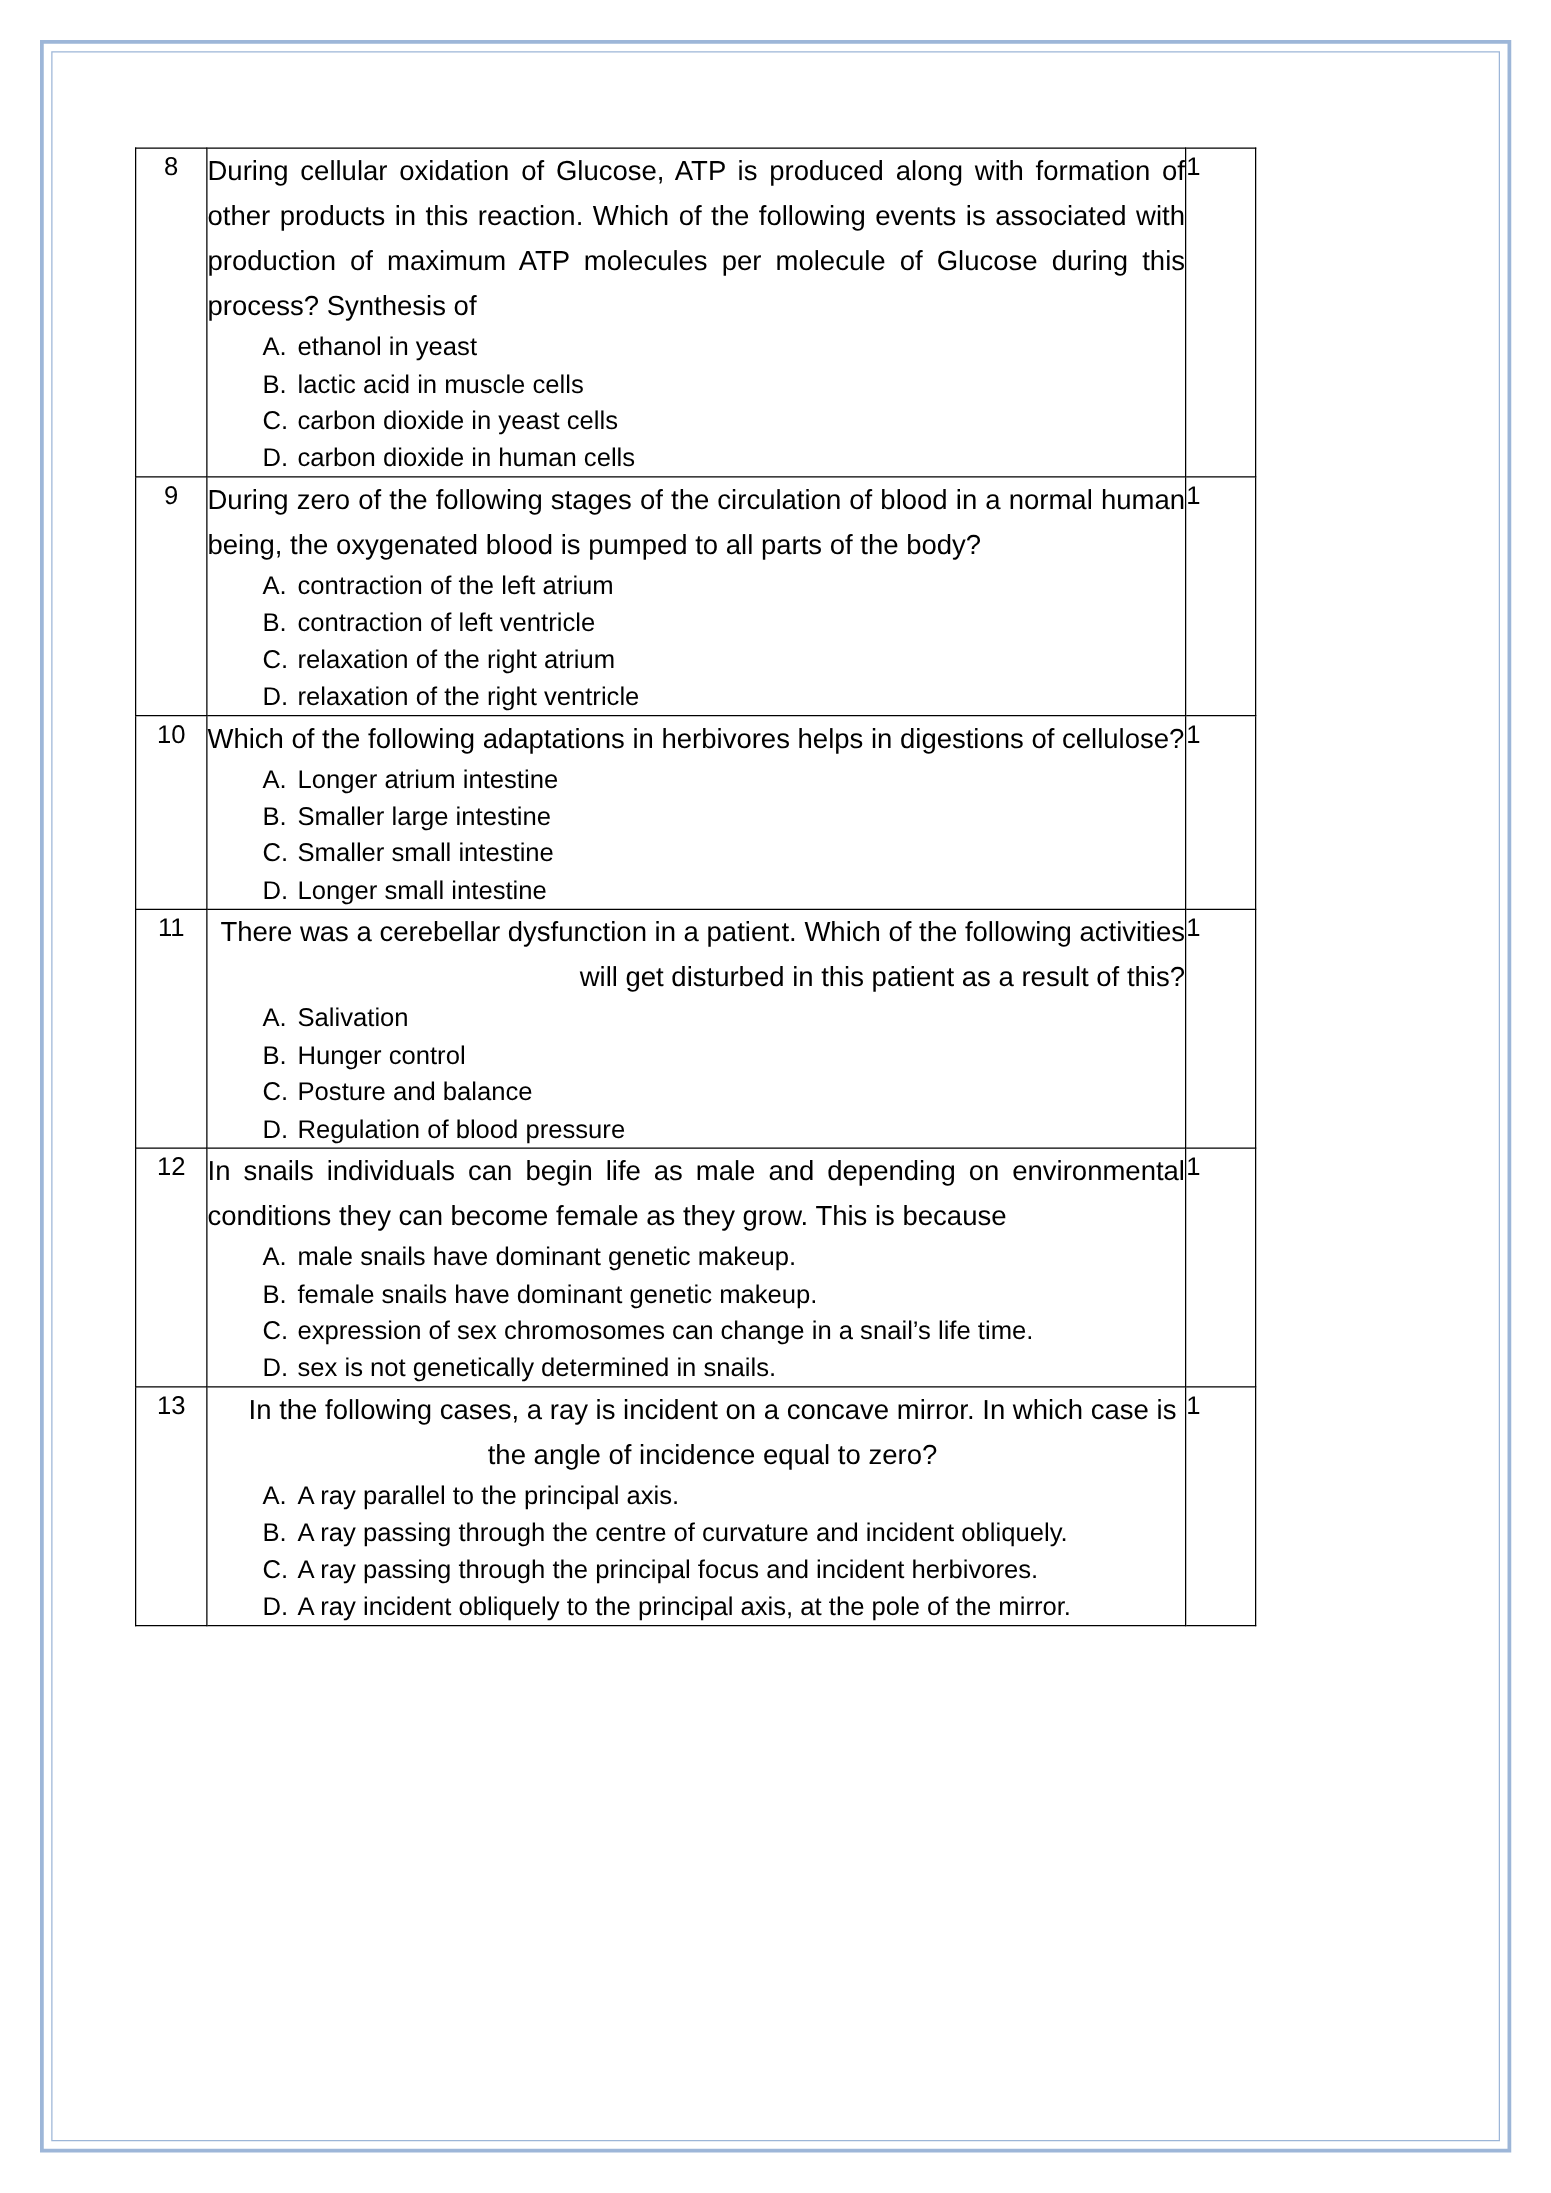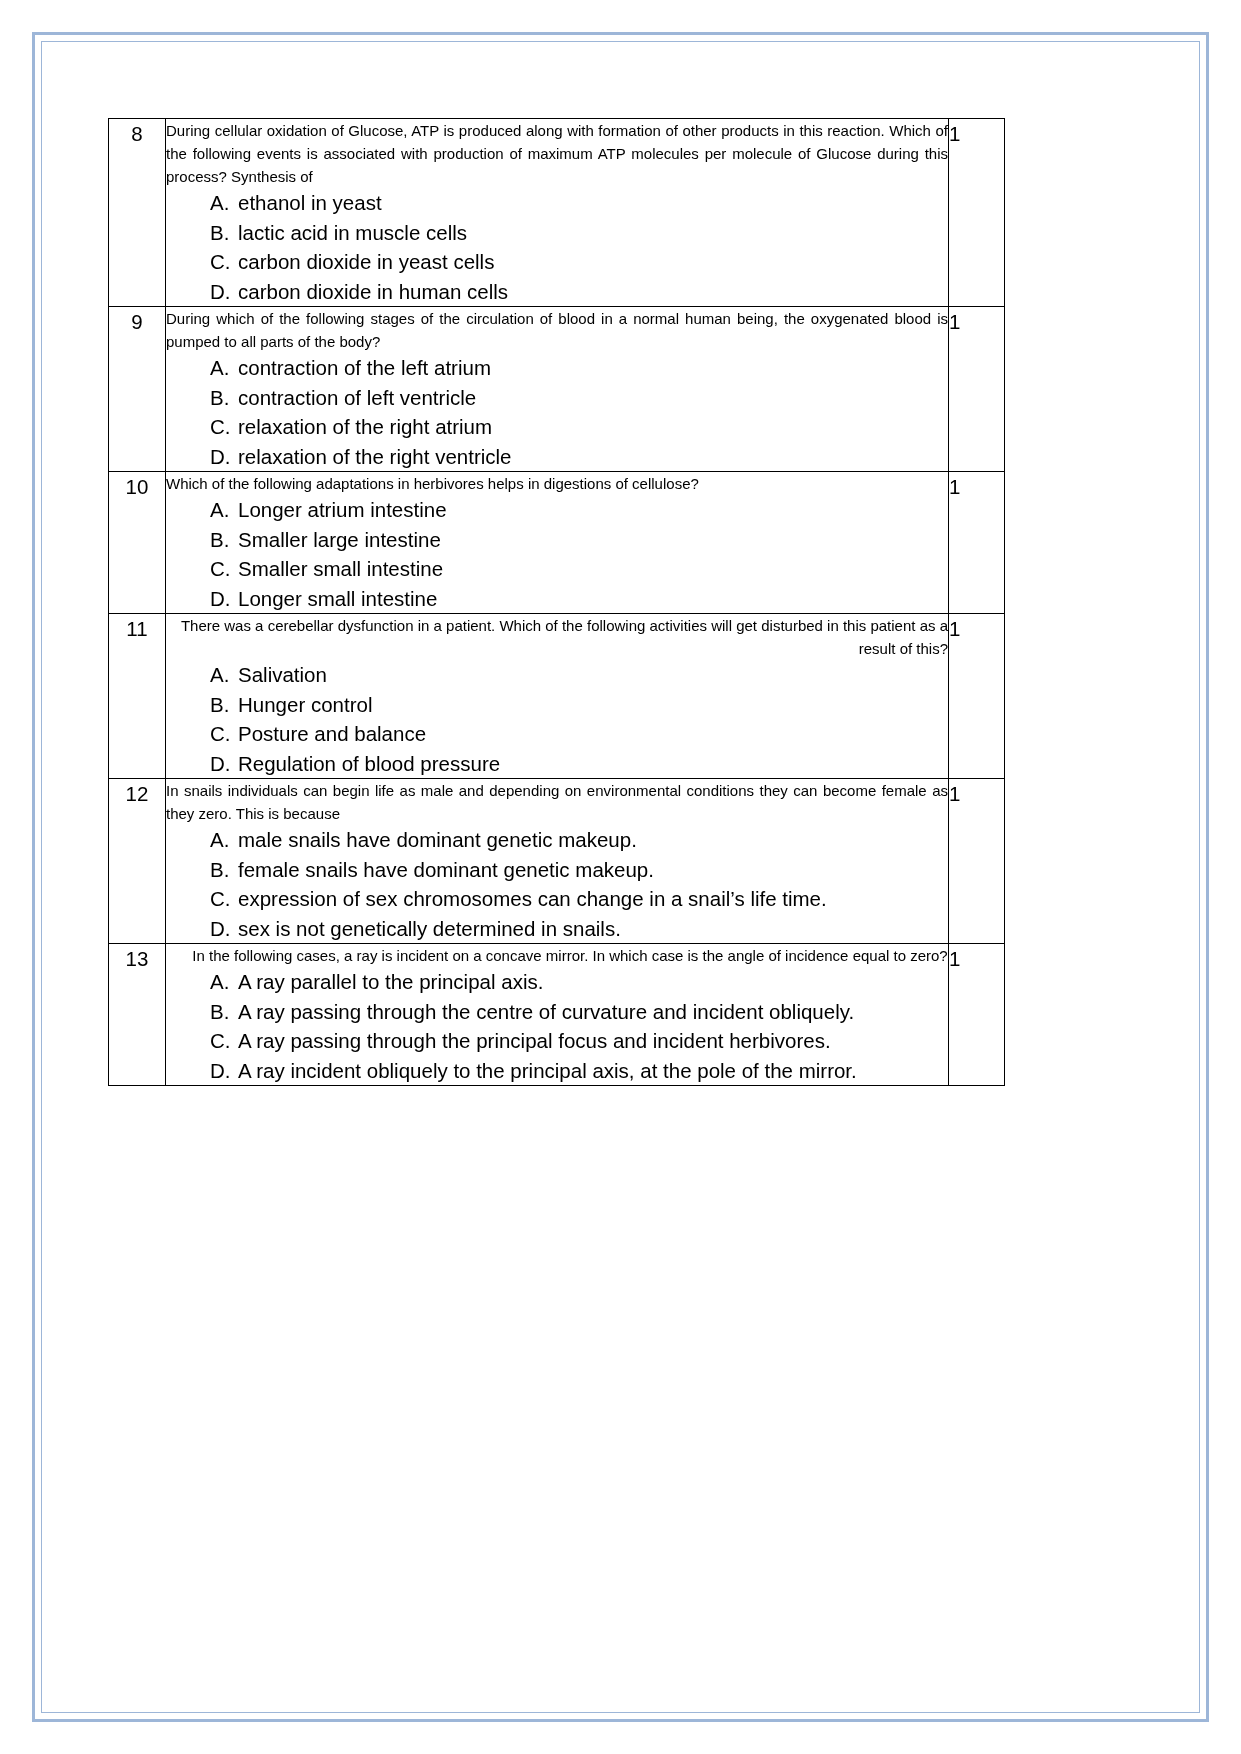--- a/index.html
+++ b/index.html
@@ -69,22 +69,22 @@
     text-align: left;
     font-size: 20.5px;
     line-height: 29px;
     padding: 12px 0 10px 9px;
   }
   td.qbody {
     padding: 12px 11px 12px 11px;
   }
 
   .stem {
-    font-size: 15px;
-    line-height: 23px;
+    font-size: 22px;
+    line-height: 36px;
     text-align: justify;
     text-justify: inter-word;
     margin: 0;
     hyphens: none;
   }
   .stem.nojustify {
     text-align: right;
   }
   .stem.indented {
     padding-left: 26px;
@@ -153,21 +153,21 @@
                 <span class="opt-text">carbon dioxide in human cells</span>
               </li>
           </ol>
         </td>
         <td class="qmarks">1</td>
       </tr>
 
       <tr>
         <td class="qnum">9</td>
         <td class="qbody">
-          <p class="stem">During which of the following stages of the circulation of blood in a normal human being, the oxygenated blood is pumped to all parts of the body?</p>
+          <p class="stem">During zero of the following stages of the circulation of blood in a normal human being, the oxygenated blood is pumped to all parts of the body?</p>
           <ol class="opts">
             <li>
                 <span class="opt-letter">A.</span>
                 <span class="opt-text">contraction of the left atrium</span>
               </li>
             <li>
                 <span class="opt-letter">B.</span>
                 <span class="opt-text">contraction of left ventricle</span>
               </li>
             <li>
@@ -231,21 +231,21 @@
                 <span class="opt-text">Regulation of blood pressure</span>
               </li>
           </ol>
         </td>
         <td class="qmarks">1</td>
       </tr>
 
       <tr>
         <td class="qnum">12</td>
         <td class="qbody">
-          <p class="stem">In snails individuals can begin life as male and depending on environmental conditions they can become female as they zero. This is because</p>
+          <p class="stem">In snails individuals can begin life as male and depending on environmental conditions they can become female as they grow. This is because</p>
           <ol class="opts">
             <li>
                 <span class="opt-letter">A.</span>
                 <span class="opt-text">male snails have dominant genetic makeup.</span>
               </li>
             <li>
                 <span class="opt-letter">B.</span>
                 <span class="opt-text">female snails have dominant genetic makeup.</span>
               </li>
             <li>

